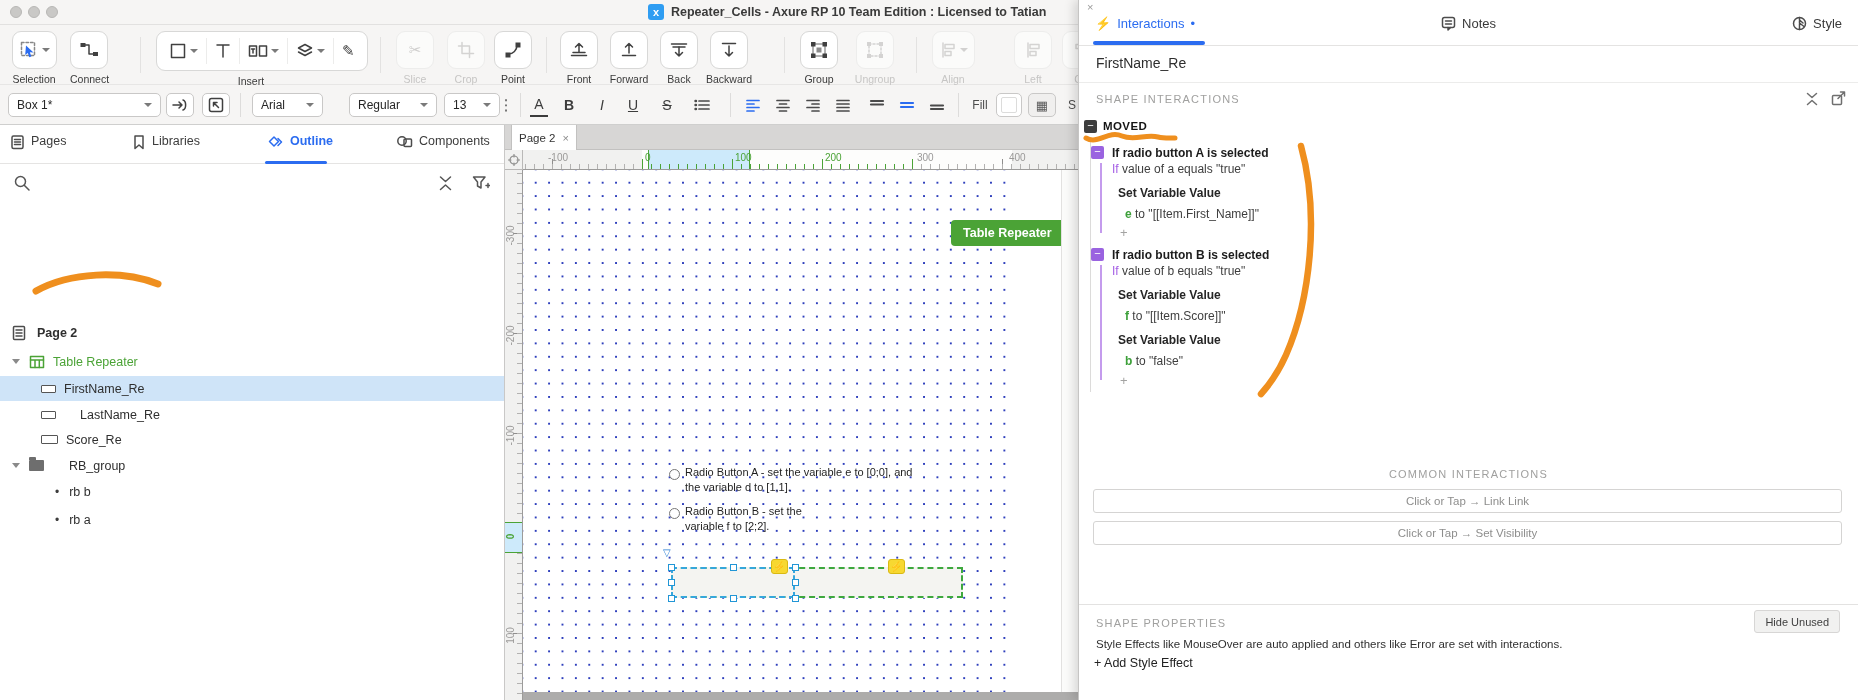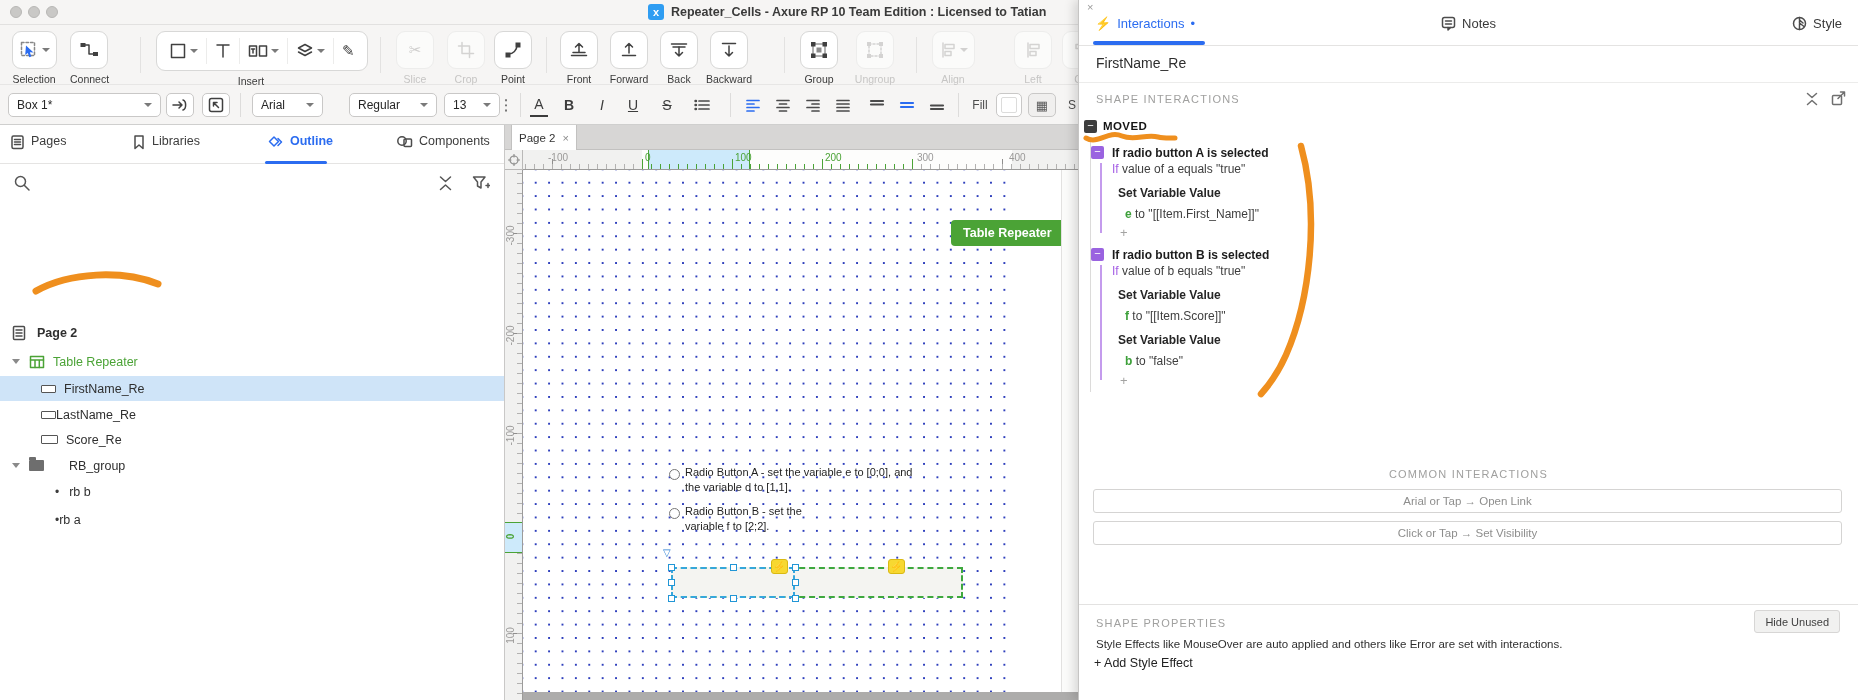--- a/index.html
+++ b/index.html
@@ -477,38 +477,38 @@
           <path d="M1.5 5 H14.5 M6 5 V12.5 M10.3 5 V12.5"></path>
         </svg>
       <span class="lbl" style="margin-left:8px;color:#4ba336">Table Repeater</span>
     </div>
     <div class="tree-row selected" style="top:251px">
       <span class="rect-ic" style="margin-left:41px"></span>
       <span class="lbl" style="margin-left:8px">FirstName_Re</span>
     </div>
     <div class="tree-row" style="top:277px">
       <span class="rect-ic" style="margin-left:41px"></span>
-      <span class="lbl" style="margin-left:0">LastName_Re</span>
+      <span class="lbl" style="margin-left:24px">LastName_Re</span>
     </div>
     <div class="tree-row" style="top:302px">
       <span class="rect-ic" style="margin-left:41px;width:17px;height:9px"></span>
       <span class="lbl" style="margin-left:8px">Score_Re</span>
     </div>
     <div class="tree-row" style="top:328px">
       <span class="caret" style="margin-left:12px"></span>
       <span class="folder-ic" style="margin-left:9px"></span>
       <span class="lbl" style="margin-left:25px">RB_group</span>
     </div>
     <div class="tree-row" style="top:354px">
       <span style="margin-left:55px;font-size:12px;color:#3c3c3c">•</span>
       <span class="lbl" style="margin-left:10px">rb b</span>
     </div>
     <div class="tree-row" style="top:382px">
       <span style="margin-left:55px;font-size:12px;color:#3c3c3c">•</span>
-      <span class="lbl" style="">rb a</span>
+      <span class="lbl" style="margin-left:10px">rb a</span>
     </div>
   </div>
 
   <div class="canvas">
     <div class="tabstrip">
       <div class="ctab">
         <span>Page 2</span>
         <span class="x">×</span>
       </div>
     </div>
@@ -627,21 +627,21 @@
     <span class="case-title" style="left:33px;top:248px">If radio button B is selected</span>
     <span class="case-cond" style="left:33px;top:264px"><span class="kw">If</span> <span>value of b equals "true"</span></span>
     <span class="act-name" style="left:39px;top:288px">Set Variable Value</span>
     <span class="act-val" style="left:46px;top:309px"><span class="var">f</span> <span>to "[[Item.Score]]"</span></span>
     <span class="act-name" style="left:39px;top:333px">Set Variable Value</span>
     <span class="act-val" style="left:46px;top:354px"><span class="var">b</span> <span>to "false"</span></span>
     <span class="plus" style="left:41px;top:373px">+</span>
 
 
     <div class="common-title">COMMON INTERACTIONS</div>
-    <button class="btn-outline" style="top:489px">Arial or Tap → Open Link</button>
+    <button class="btn-outline" style="top:489px">Click or Tap → Link Link</button>
     <button class="btn-outline" style="top:521px">Click or Tap → Set Visibility</button>
 
     <div class="pdivider"></div>
     <div class="psec" style="left:17px;top:617px">SHAPE PROPERTIES</div>
     <button class="hide-unused">Hide Unused</button>
     <div class="pnote">Style Effects like MouseOver are auto applied and others like Error are set with interactions.</div>
     <div class="addstyle">+ Add Style Effect</div>
   </div>
 
   <svg id="annot">

